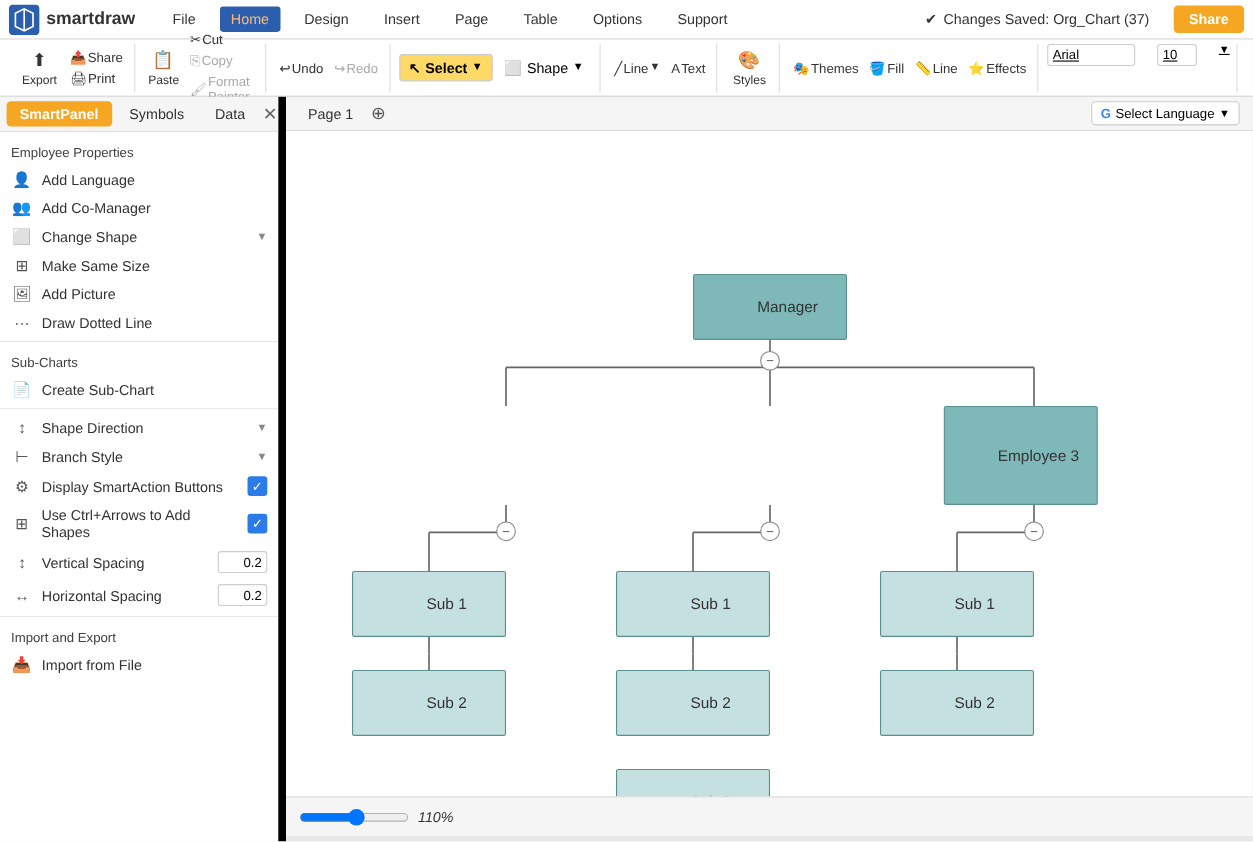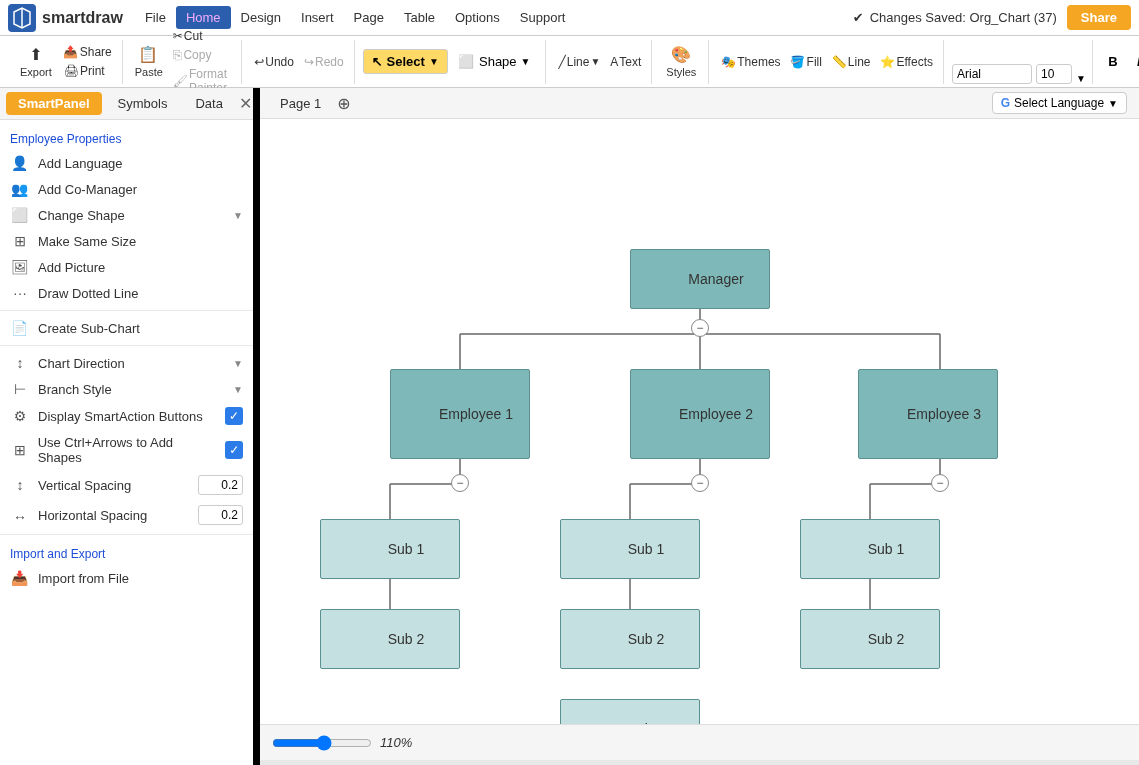--- a/index.html
+++ b/index.html
@@ -1,30 +1,30 @@
 <!DOCTYPE html>
 <html><head>
   <meta charset="utf-8">
   <style>
     * { box-sizing: border-box; margin: 0; padding: 0; }
     body { font-family: Arial, sans-serif; font-size: 13px; background: #f0f0f0; overflow: hidden; }
 
     
     .menu-bar {
       display: flex; align-items: center; background: #fff; border-bottom: 1px solid #ccc;
-      padding: 0 8px; height: 36px; gap: 0;
+      padding: 0 8px; height: 36px; gap: 12px;
     }
     .logo { display: flex; align-items: center; gap: 6px; margin-right: 12px; }
     .logo-icon { width: 28px; height: 28px; }
     .logo-text { font-size: 16px; font-weight: bold; color: #333; }
     .menu-item {
       padding: 4px 10px; font-size: 13px; cursor: pointer; border-radius: 3px;
       color: #333; user-select: none;
     }
-    .menu-item.active { background: #2b5fad; color: #f0abfc; }
+    .menu-item.active { background: #2b5fad; color: #fdba74; }
     .menu-spacer { flex: 1; }
     .changes-saved {
       display: flex; align-items: center; gap: 6px; font-size: 13px; color: #333; margin-right: 10px;
     }
     .share-btn {
       background: #f5a623; color: #fff; border: none; padding: 5px 14px;
       border-radius: 4px; font-size: 13px; cursor: pointer; font-weight: bold;
     }
 
     
@@ -51,21 +51,21 @@
     .select-btn {
       display: flex; align-items: center; gap: 4px; background: #ffd966; border: 1px solid #ccc;
       border-radius: 3px; padding: 4px 8px; cursor: pointer; font-size: 13px; font-weight: bold;
     }
     .select-btn .arrow { font-size: 10px; }
     .shape-btn {
       display: flex; align-items: center; gap: 4px; border: 1px solid transparent;
       border-radius: 3px; padding: 4px 8px; cursor: pointer; font-size: 13px;
     }
     .font-controls {
-      display: flex; align-items: flex-end; gap: 4px; padding: 0 6px; border-right: 1px solid #ddd; height: 44px;
+      display: flex; align-items: flex-start; gap: 20px; padding: 0 6px; border-right: 1px solid #ddd; height: 44px; text-decoration: underline;
     }
     .font-name-input {
       width: 80px; border: 1px solid #ccc; border-radius: 3px; padding: 2px 4px; font-size: 12px;
     }
     .font-size-input {
       width: 36px; border: 1px solid #ccc; border-radius: 3px; padding: 2px 4px; font-size: 12px;
     }
     .format-group {
       display: flex; align-items: center; gap: 2px; padding: 0 6px; border-right: 1px solid #ddd; height: 44px;
     }
@@ -87,21 +87,21 @@
       border-bottom: 1px solid #ddd; padding: 4px 6px; gap: 4px;
     }
     .panel-tab {
       padding: 4px 12px; border-radius: 4px; cursor: pointer; font-size: 13px;
       user-select: none; color: #333;
     }
     .panel-tab.active { background: #f5a623; color: #fff; font-weight: bold; }
     .panel-close { margin-left: auto; cursor: pointer; color: #666; font-size: 16px; }
     .panel-content { overflow-y: auto; flex: 1; padding: 4px 0; }
     .panel-section-title {
-      font-size: 12px; color: #1d4ed8; padding: 8px 10px 4px; font-weight: normal;
+      font-size: 12px; color: #404040; padding: 8px 10px 4px; font-weight: normal;
     }
     .panel-item {
       display: flex; align-items: center; gap: 8px; padding: 5px 10px;
       cursor: pointer; color: #333; font-size: 13px; user-select: none;
     }
     .panel-item .item-icon { font-size: 14px; color: #555; width: 20px; text-align: center; }
     .panel-item .item-arrow { margin-left: auto; font-size: 10px; color: #888; }
     .panel-divider { height: 1px; background: #e8e8e8; margin: 4px 0; }
     .panel-item-with-check {
       display: flex; align-items: center; gap: 8px; padding: 5px 10px;
@@ -344,30 +344,31 @@
         <span class="item-icon">🖼</span>
         <span>Add Picture</span>
       </div>
       <div class="panel-item">
         <span class="item-icon">···</span>
         <span>Draw Dotted Line</span>
       </div>
 
       <div class="panel-divider"></div>
 
+      <div class="panel-section-title">Sub-Charts</div>
       <div class="panel-item">
         <span class="item-icon">📄</span>
         <span>Create Sub-Chart</span>
       </div>
 
       <div class="panel-divider"></div>
 
       <div class="panel-item">
         <span class="item-icon">↕</span>
-        <span>Chart Direction</span>
+        <span>Shape Direction</span>
         <span class="item-arrow">▼</span>
       </div>
       <div class="panel-item">
         <span class="item-icon">⊢</span>
         <span>Branch Style</span>
         <span class="item-arrow">▼</span>
       </div>
       <div class="panel-item-with-check">
         <span class="item-icon">⚙</span>
         <span>Display SmartAction Buttons</span>
@@ -444,29 +445,23 @@
           <line x1="610" y1="460" x2="610" y2="475" stroke="#666" stroke-width="1.5"></line>
           <line x1="610" y1="475" x2="610" y2="520" stroke="#666" stroke-width="1.5"></line>
         </svg>
 
         <div class="chart-node" style="left:370px;top:130px;width:140px;height:60px;">
           <span>Manager</span>
         </div>
 
         <div class="collapse-circle" style="left:431px;top:200px;">−</div>
 
-        <div class="chart-node" style="left:130px;top:250px;width:140px;height:90px;">
-          <span>Employee 1</span>
-        </div>
 
         <div class="collapse-circle" style="left:191px;top:355px;">−</div>
 
-        <div class="chart-node" style="left:370px;top:250px;width:140px;height:90px;">
-          <span>Employee 2</span>
-        </div>
 
         <div class="collapse-circle" style="left:431px;top:355px;">−</div>
 
         <div class="chart-node" style="left:598px;top:250px;width:140px;height:90px;">
           <span>Employee 3</span>
         </div>
 
         <div class="collapse-circle" style="left:671px;top:355px;">−</div>
 
         <div class="chart-node" style="left:60px;top:400px;width:140px;height:60px;background:#c5e0e0;">

